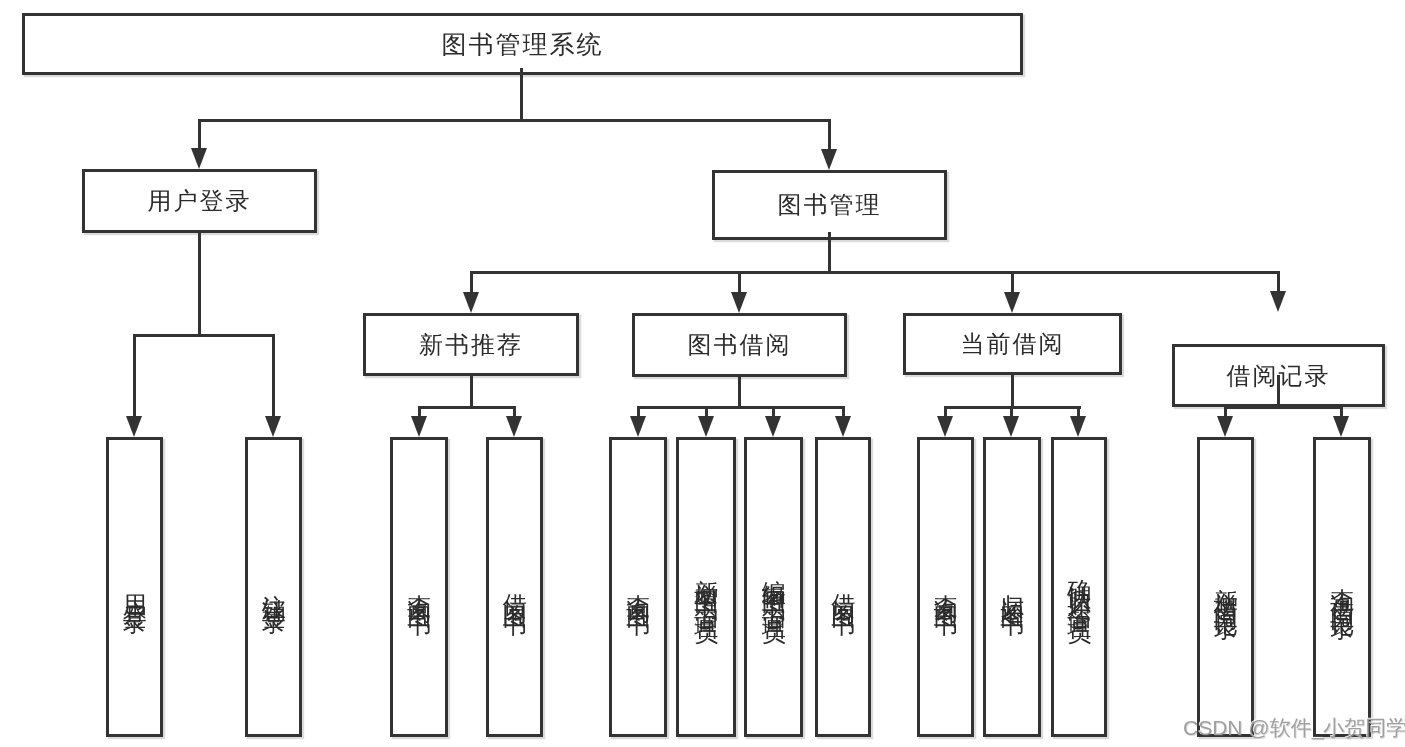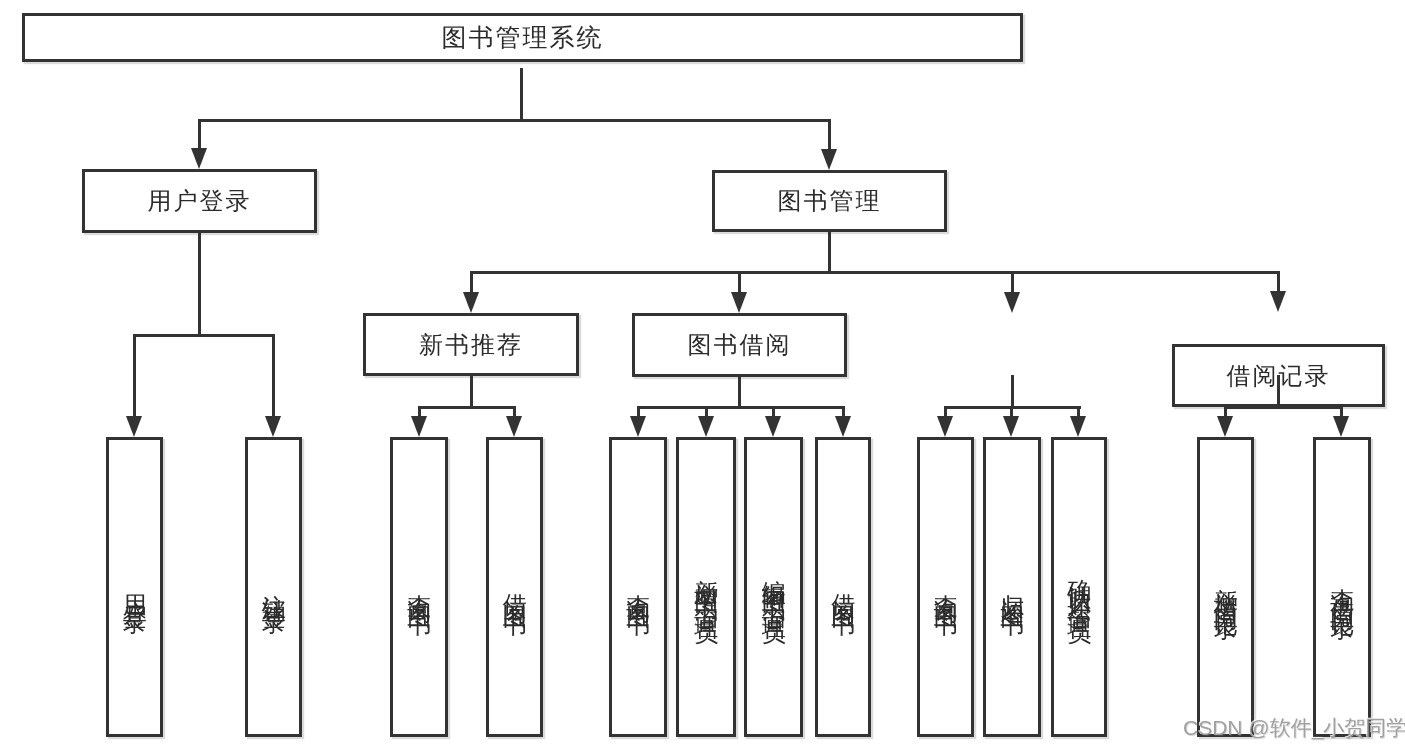--- a/index.html
+++ b/index.html
@@ -54,36 +54,39 @@
     white-space:nowrap;
     text-shadow:-1px -1px 0 rgba(255,255,255,0.85), 1px 1px 0 rgba(130,130,130,0.3);
     z-index:5;
   }
 </style>
 </head>
 <body>
 
 <div class="canvas">
 
-  <div class="box h root" style="left:22px;top:13px;width:1001px;height:49px;">
+  <div class="box h root" style="left:22px;top:13px;width:1001px;height:62px;">
     <span>图书管理系统</span>
   </div>
 
   <div class="box h" style="left:82px;top:169px;width:235px;height:64px;">
     <span>用户登录</span>
   </div>
-  <div class="box h" style="left:712px;top:170px;width:235px;height:62px;font-family:Liberation Mono, monospace;">
+  <div class="box h" style="left:712px;top:170px;width:235px;height:70px;font-family:Liberation Mono, monospace;">
     <span>图书管理</span>
   </div>
 
   <div class="box h" style="left:363px;top:313px;width:216px;height:63px;">
     <span>新书推荐</span>
   </div>
   <div class="box h" style="left:632px;top:313px;width:215px;height:64px;">
     <span>图书借阅</span>
+  </div>
+  <div class="box h" style="left:903px;top:313px;width:219px;height:62px;">
+    <span>当前借阅</span>
   </div>
   <div class="box h" style="left:1172px;top:312px;width:213px;height:63px;margin-top:32px;">
     <span>借阅记录</span>
   </div>
 
   <div class="box v" style="left:106px;top:437px;width:57px;height:300px;">
     <span>用户登录</span>
   </div>
   <div class="box v" style="left:245px;top:437px;width:57px;height:300px;">
     <span>注销登录</span>

